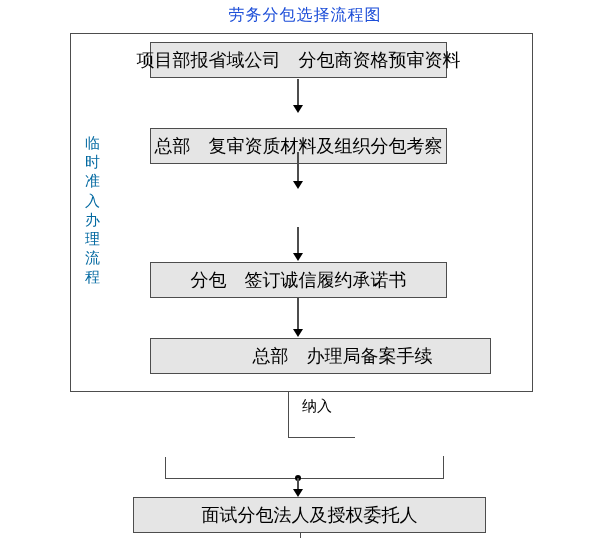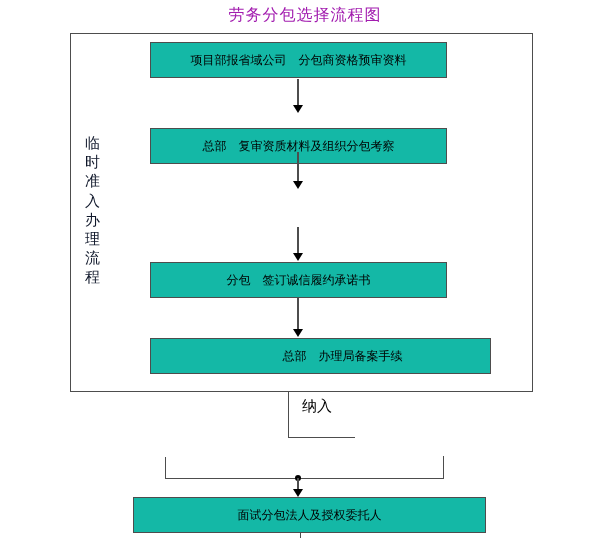--- a/index.html
+++ b/index.html
@@ -17,49 +17,49 @@
     color: #000000;
   }
   .title {
     position: absolute;
     left: 0;
     right: 0;
     top: 5px;
     text-align: center;
     font-size: 16px;
     letter-spacing: 1px;
-    color: #a21caf;
+    color: #1d4ed8;
   }
   .frame {
     position: absolute;
     left: 70px;
     top: 33px;
     width: 461px;
     height: 357px;
     border: 1px solid #4d4d4d;
     background: transparent;
   }
   .side-label {
     position: absolute;
     left: 84px;
     top: 134px;
     width: 17px;
     font-size: 15px;
     line-height: 19.2px;
     text-align: center;
-    color: #0f172a;
+    color: #0369a1;
   }
   .box {
     position: absolute;
     border: 1px solid #4d4d4d;
-    background: #14b8a6;
+    background: #e5e5e5;
     display: flex;
     align-items: center;
     justify-content: center;
-    font-size: 12px;
+    font-size: 18px;
     color: #000000;
     text-align: center;
     white-space: nowrap;
   }
   .step   { left: 150px; width: 295px; height: 34px; }
   .vline, .hline { position: absolute; background: #4d4d4d; }
   .stem  { position: absolute; width: 2px; background: #4d4d4d; }
   .arrowhead {
     position: absolute;
     width: 0;

